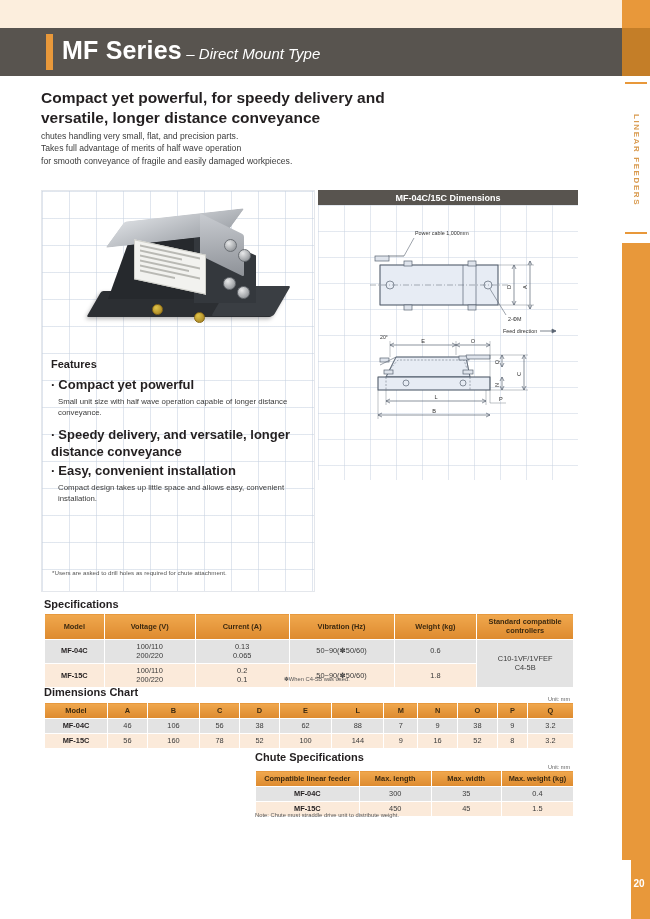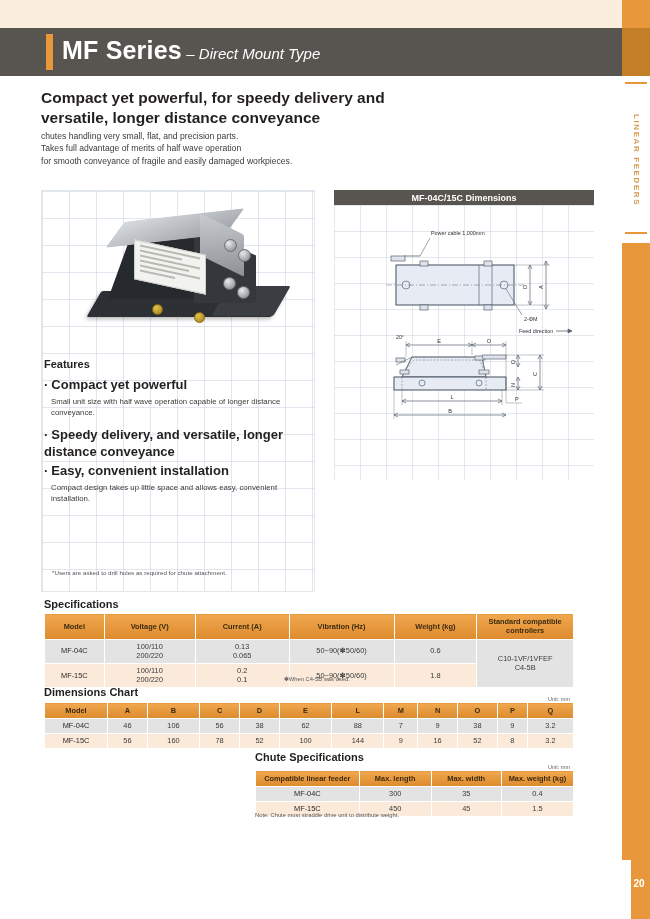--- a/index.html
+++ b/index.html
@@ -80,28 +80,28 @@
   }
   .prod-label i{display:block;height:2px;margin:3px 5px;background:#b9b9b4;font-style:normal;}
   .prod-label i:nth-child(2){width:60%;}
   .prod-label i:nth-child(4){width:70%;}
   .prod-label i:nth-child(6){width:50%;}
   .bolt{position:absolute;width:11px;height:11px;border-radius:50%;background:radial-gradient(circle at 35% 30%,#e8e9ea,#7d8186);border:1px solid #6b6f74;}
   .screw{position:absolute;width:9px;height:9px;border-radius:50%;background:radial-gradient(circle at 35% 30%,#e0c44a,#a07b1c);border:1px solid #8a6a17;}
   .footnote-photo{position:absolute;left:10px;top:378px;width:250px;font-size:6.2px;color:#555;}
 
   
-  .features{position:absolute;left:44px;top:358px;width:250px;}
+  .features{position:absolute;left:51px;top:358px;width:250px;}
   .features h3{margin:0 0 7px 0;font-size:11px;font-weight:bold;}
   .feat-title{font-size:13px;font-weight:bold;line-height:1.3;margin:0 0 2px 0;}
   .feat-title:before{content:"·";margin-right:3px;}
   .feat-body{font-size:7.8px;line-height:1.42;color:#3a3a3a;margin:0 0 9px 7px;}
 
   
-  .dim-panel{position:absolute;left:334px;top:190px;width:260px;height:290px;}
+  .dim-panel{position:absolute;left:318px;top:190px;width:260px;height:290px;}
   .dim-head{
     width:100%;height:15px;background:#58544f;color:#fff;font-size:9px;font-weight:bold;
     display:flex;align-items:center;justify-content:center;
   }
   .dim-body{
     position:relative;width:100%;height:275px;
     background:
       linear-gradient(to right,rgba(200,210,225,.5) 1px,transparent 1px) 0 0/26px 26px,
       linear-gradient(to bottom,rgba(200,210,225,.5) 1px,transparent 1px) 0 0/26px 26px,
       #ffffff;
@@ -111,21 +111,21 @@
   
   .sec-title{position:absolute;font-size:11px;font-weight:bold;}
   table{border-collapse:collapse;position:absolute;font-size:7.4px;}
   th{
     background:linear-gradient(to bottom,#f0a84e,#dd8a2e);
     color:#3d2a10;font-weight:bold;border:1px solid #ffffff;padding:3px 2px;text-align:center;line-height:1.25;
   }
   td{border:1px solid #ffffff;padding:2px 2px;text-align:center;color:#3a3a3a;line-height:1.3;}
   tr.grey td{background:#e3e3e3;}
   tr.cream td{background:#fbeada;}
-  td.model{font-weight:normal;color:#231f20;}
+  td.model{font-weight:bold;color:#231f20;}
   td.span{background:#e3e3e3;}
   .unit{position:absolute;font-size:5.5px;color:#666;}
   .tbl-note{position:absolute;font-size:5.8px;color:#555;}
 </style>
 </head>
 <body>
 
 <div class="top-cream"></div>
 <div class="top-orange-tab"></div>
 <div class="header-bar"></div>

